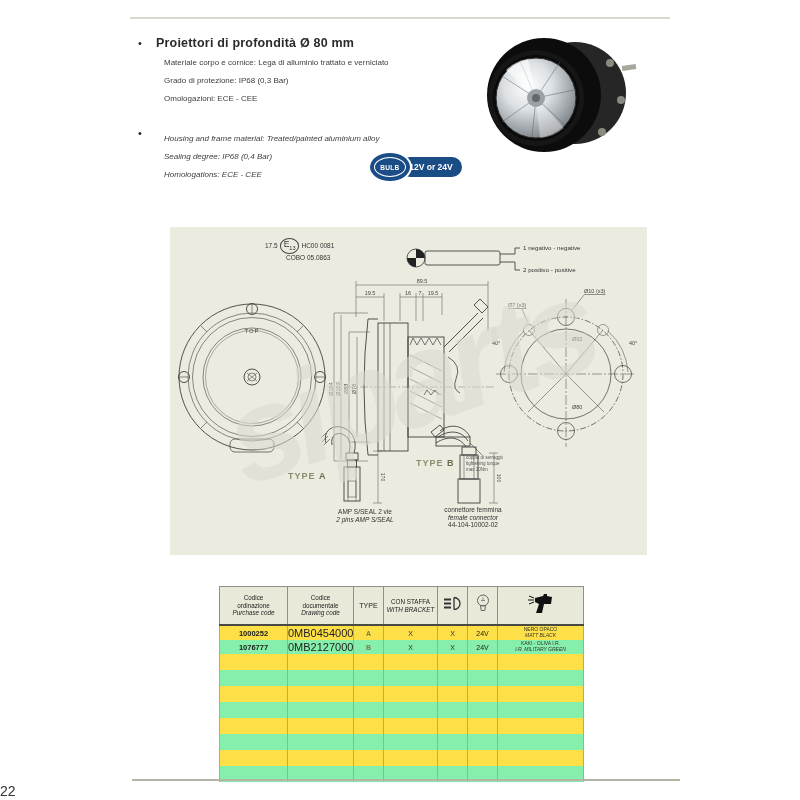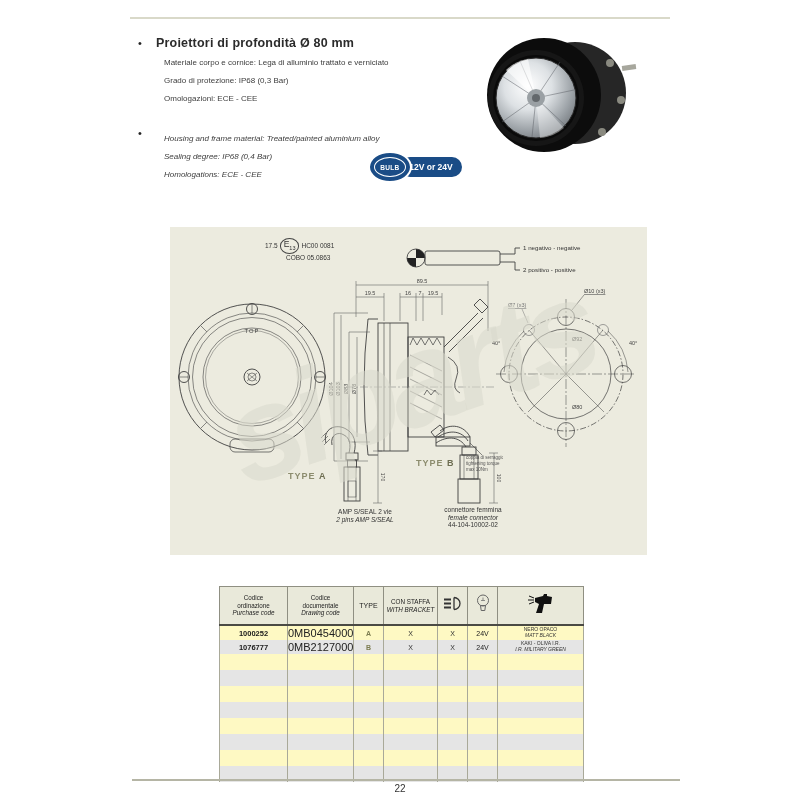--- a/index.html
+++ b/index.html
@@ -1,21 +1,21 @@
 <!DOCTYPE html>
 <html><head>
 <meta charset="utf-8">
 <style>
   html,body{margin:0;padding:0;background:#fff;}
   #page{position:relative;width:800px;height:800px;background:#ffffff;overflow:hidden;
         font-family:"Liberation Sans",sans-serif;color:#333;}
   .abs{position:absolute;}
   .top-rule{left:130px;top:17px;width:540px;height:2px;background:#d9d9c9;}
   .footer-rule{left:132px;top:779px;width:548px;height:2px;background:#b5b5a5;}
-  .page-number{left:0;right:0;top:783px;text-align:center;font-size:10px;color:#333;}
+  .page-number{left:0;right:0;top:783px;font-size:14px;color:#333;}
 
   
   .intro{left:138px;top:36px;width:340px;}
   .bullet-block{display:flex;margin-bottom:14px;}
   .bullet{width:18px;font-size:11px;color:#222;line-height:14px;}
   .bullet::before{content:"•";}
   .bcontent h2{margin:0 0 2px 0;font-size:12.5px;color:#2b2b2b;letter-spacing:.2px;}
   .bcontent p{margin:8px;font-size:8px;line-height:10px;color:#3d3d3d;}
   .en h2,.en p{font-style:italic;}
 
@@ -42,22 +42,22 @@
   .cap .it{font-style:italic;}
   svg text{font-family:"Liberation Sans",sans-serif;}
 
   
   table.codes{left:219px;top:586px;width:364px;border-collapse:collapse;table-layout:fixed;position:absolute;}
   table.codes td{padding:0;text-align:center;vertical-align:middle;overflow:hidden;}
   thead td{border:1px solid #8f8f82;border-bottom:2px solid #4a4a44;background:#e9e9da;height:37px;}
   tbody td{border-left:1px solid #a9a999;border-right:1px solid #a9a999;}
   tr.data td{height:14px;}
   tr.empty td{height:16px;}
-  tr.white{background:#fef9c3;}
-  tr.beige{background:#e5e5e5;}
+  tr.white{background:#fde047;}
+  tr.beige{background:#86efac;}
   .hline{font-size:6.3px;line-height:7.5px;color:#222;}
   .hit{font-size:6.3px;line-height:7.5px;color:#222;font-style:italic;}
   .htype{font-size:7px;color:#222;}
   .cell-code{font-size:7.5px;font-weight:bold;color:#1a1a1a;}
   .cell-doc{font-size:11px;color:#222;}
   .cell-type{font-size:7px;font-weight:bold;color:#7c7c50;}
   .cell-x{font-size:7px;color:#333;}
   .cell-v{font-size:7px;color:#222;}
   .cell-color{font-size:5px;line-height:5.8px;color:#333;}
   .cell-color .it{font-style:italic;}

